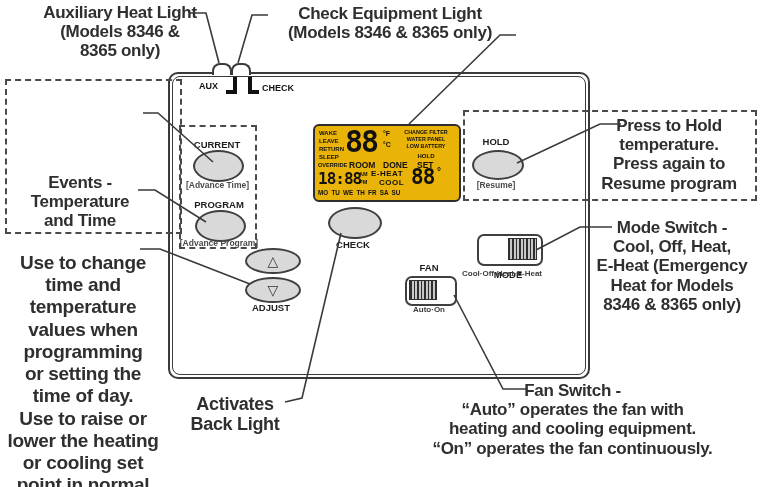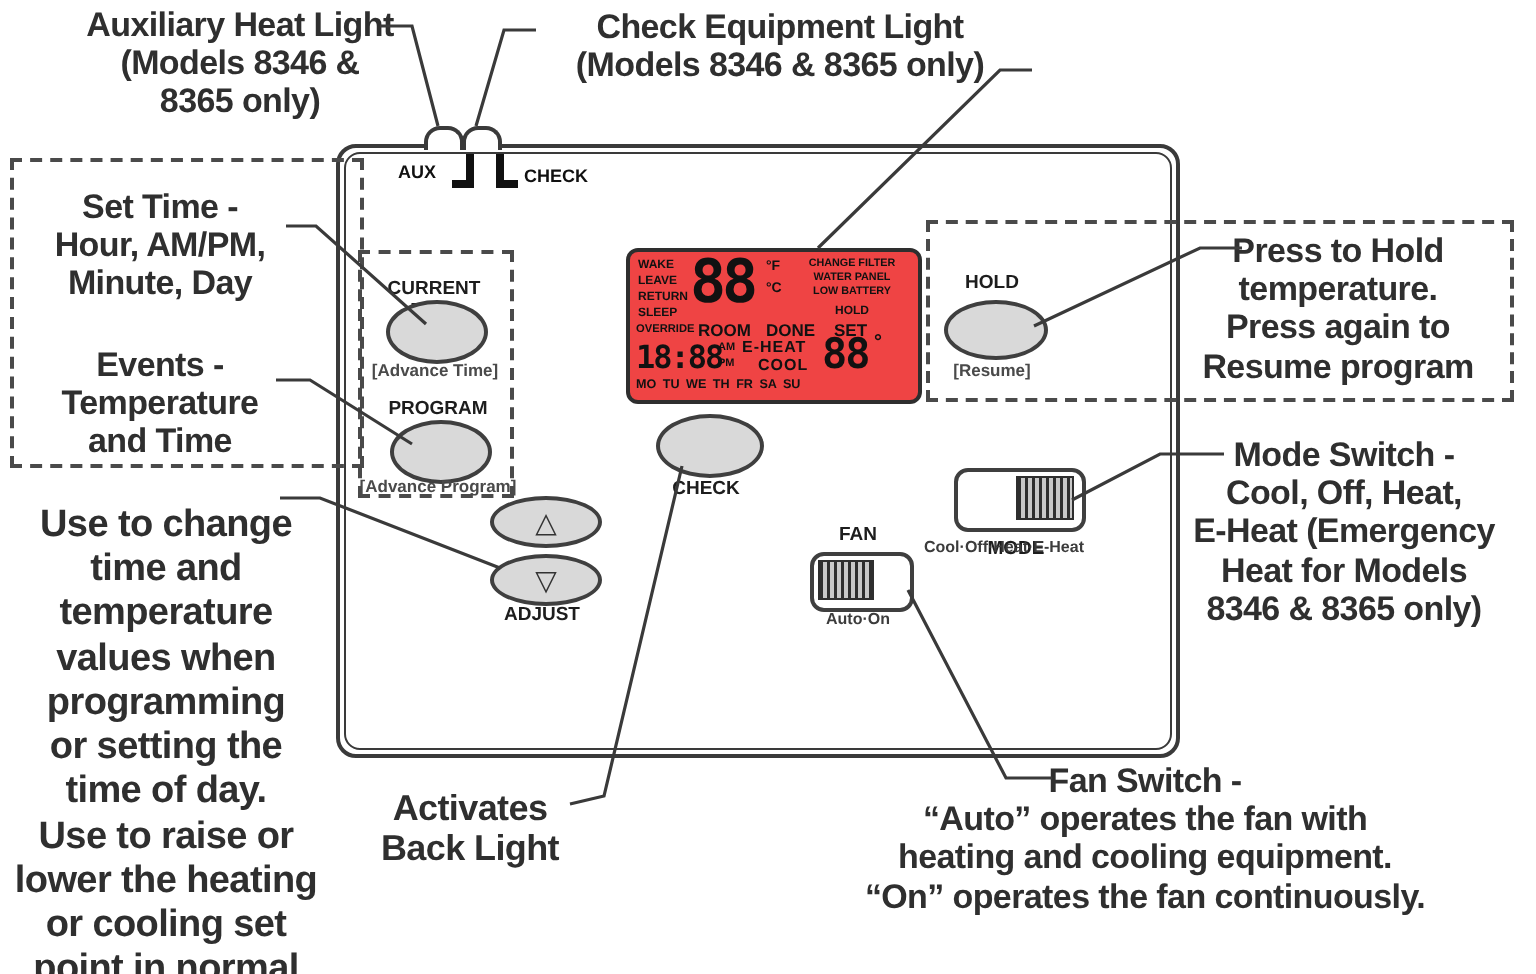--- a/index.html
+++ b/index.html
@@ -13,21 +13,21 @@
   .body-inner{position:absolute;left:2px;top:2px;right:2px;bottom:2px;
               border:1px solid #3a3a3a;border-radius:8px;}
   .bump{background:#fff;border:2px solid #3a3a3a;border-bottom:none;border-radius:8px 8px 0 0;}
   .btn-oval{background:#d9d9d9;border:2px solid #3f3f3f;border-radius:50%;
             display:flex;align-items:center;justify-content:center;}
   .btn-label{font-weight:bold;font-size:9.5px;text-align:center;color:#1d1d1d;letter-spacing:0;}
   .sub-label{font-weight:bold;font-size:8.5px;text-align:center;color:#4a4a4a;}
   .glyph-aux{width:7px;height:13px;border-right:4px solid #111;border-bottom:4px solid #111;}
   .glyph-check{width:7px;height:13px;border-left:4px solid #111;border-bottom:4px solid #111;}
   .mini{font-weight:bold;font-size:9px;color:#111;}
-  .lcd{background:#ef4444;border:2px solid #2e2e2e;border-radius:6px;}
+  .lcd{background:#eab308;border:2px solid #2e2e2e;border-radius:6px;}
   .lcd-s{position:absolute;font-weight:bold;color:#111;line-height:1;}
   .seg{font-family:"DejaVu Sans Mono",monospace;font-weight:bold;color:#111;line-height:1;}
   .track{background:#fff;border:2px solid #3f3f3f;border-radius:7px;}
   .knob{background:repeating-linear-gradient(90deg,#2e2e2e 0 1.5px,#c8c8c8 1.5px 3.5px);
         border:1px solid #2e2e2e;}
   .tri{font-size:14px;color:#333;line-height:1;}
   svg.lines{position:absolute;left:0;top:0;pointer-events:none;z-index:6;}
   .z2{z-index:2}.z3{z-index:3}
 </style>
 </head>
@@ -124,23 +124,20 @@
     <div class="seg" style="position:absolute;left:96px;top:41px;font-size:21px;letter-spacing:-1px;">88</div>
     <div class="lcd-s" style="left:122px;top:41px;font-size:10px;">°</div>
     <div class="lcd-s" style="left:3px;top:64px;font-size:6.3px;word-spacing:1.5px;">MO TU WE TH FR SA SU</div>
   </div>
 
   <div class="abs callout" style="left:20px;top:3px;width:200px;">Auxiliary Heat Light
 (Models 8346 &amp;
 8365 only)</div>
   <div class="abs callout" style="left:245px;top:4px;width:290px;">Check Equipment Light
 (Models 8346 &amp; 8365 only)</div>
-  <div class="abs callout" style="left:10px;top:94px;width:140px;">Set Time -
-Hour, AM/PM,
-Minute, Day</div>
   <div class="abs callout" style="left:10px;top:173px;width:140px;">Events -
 Temperature
 and Time</div>
   <div class="abs callout" style="left:2px;top:240px;width:162px;font-size:19px;line-height:1.17;margin-top:12px;">Use to change
 time and
 temperature
 values when
 programming
 or setting the
 time of day.

